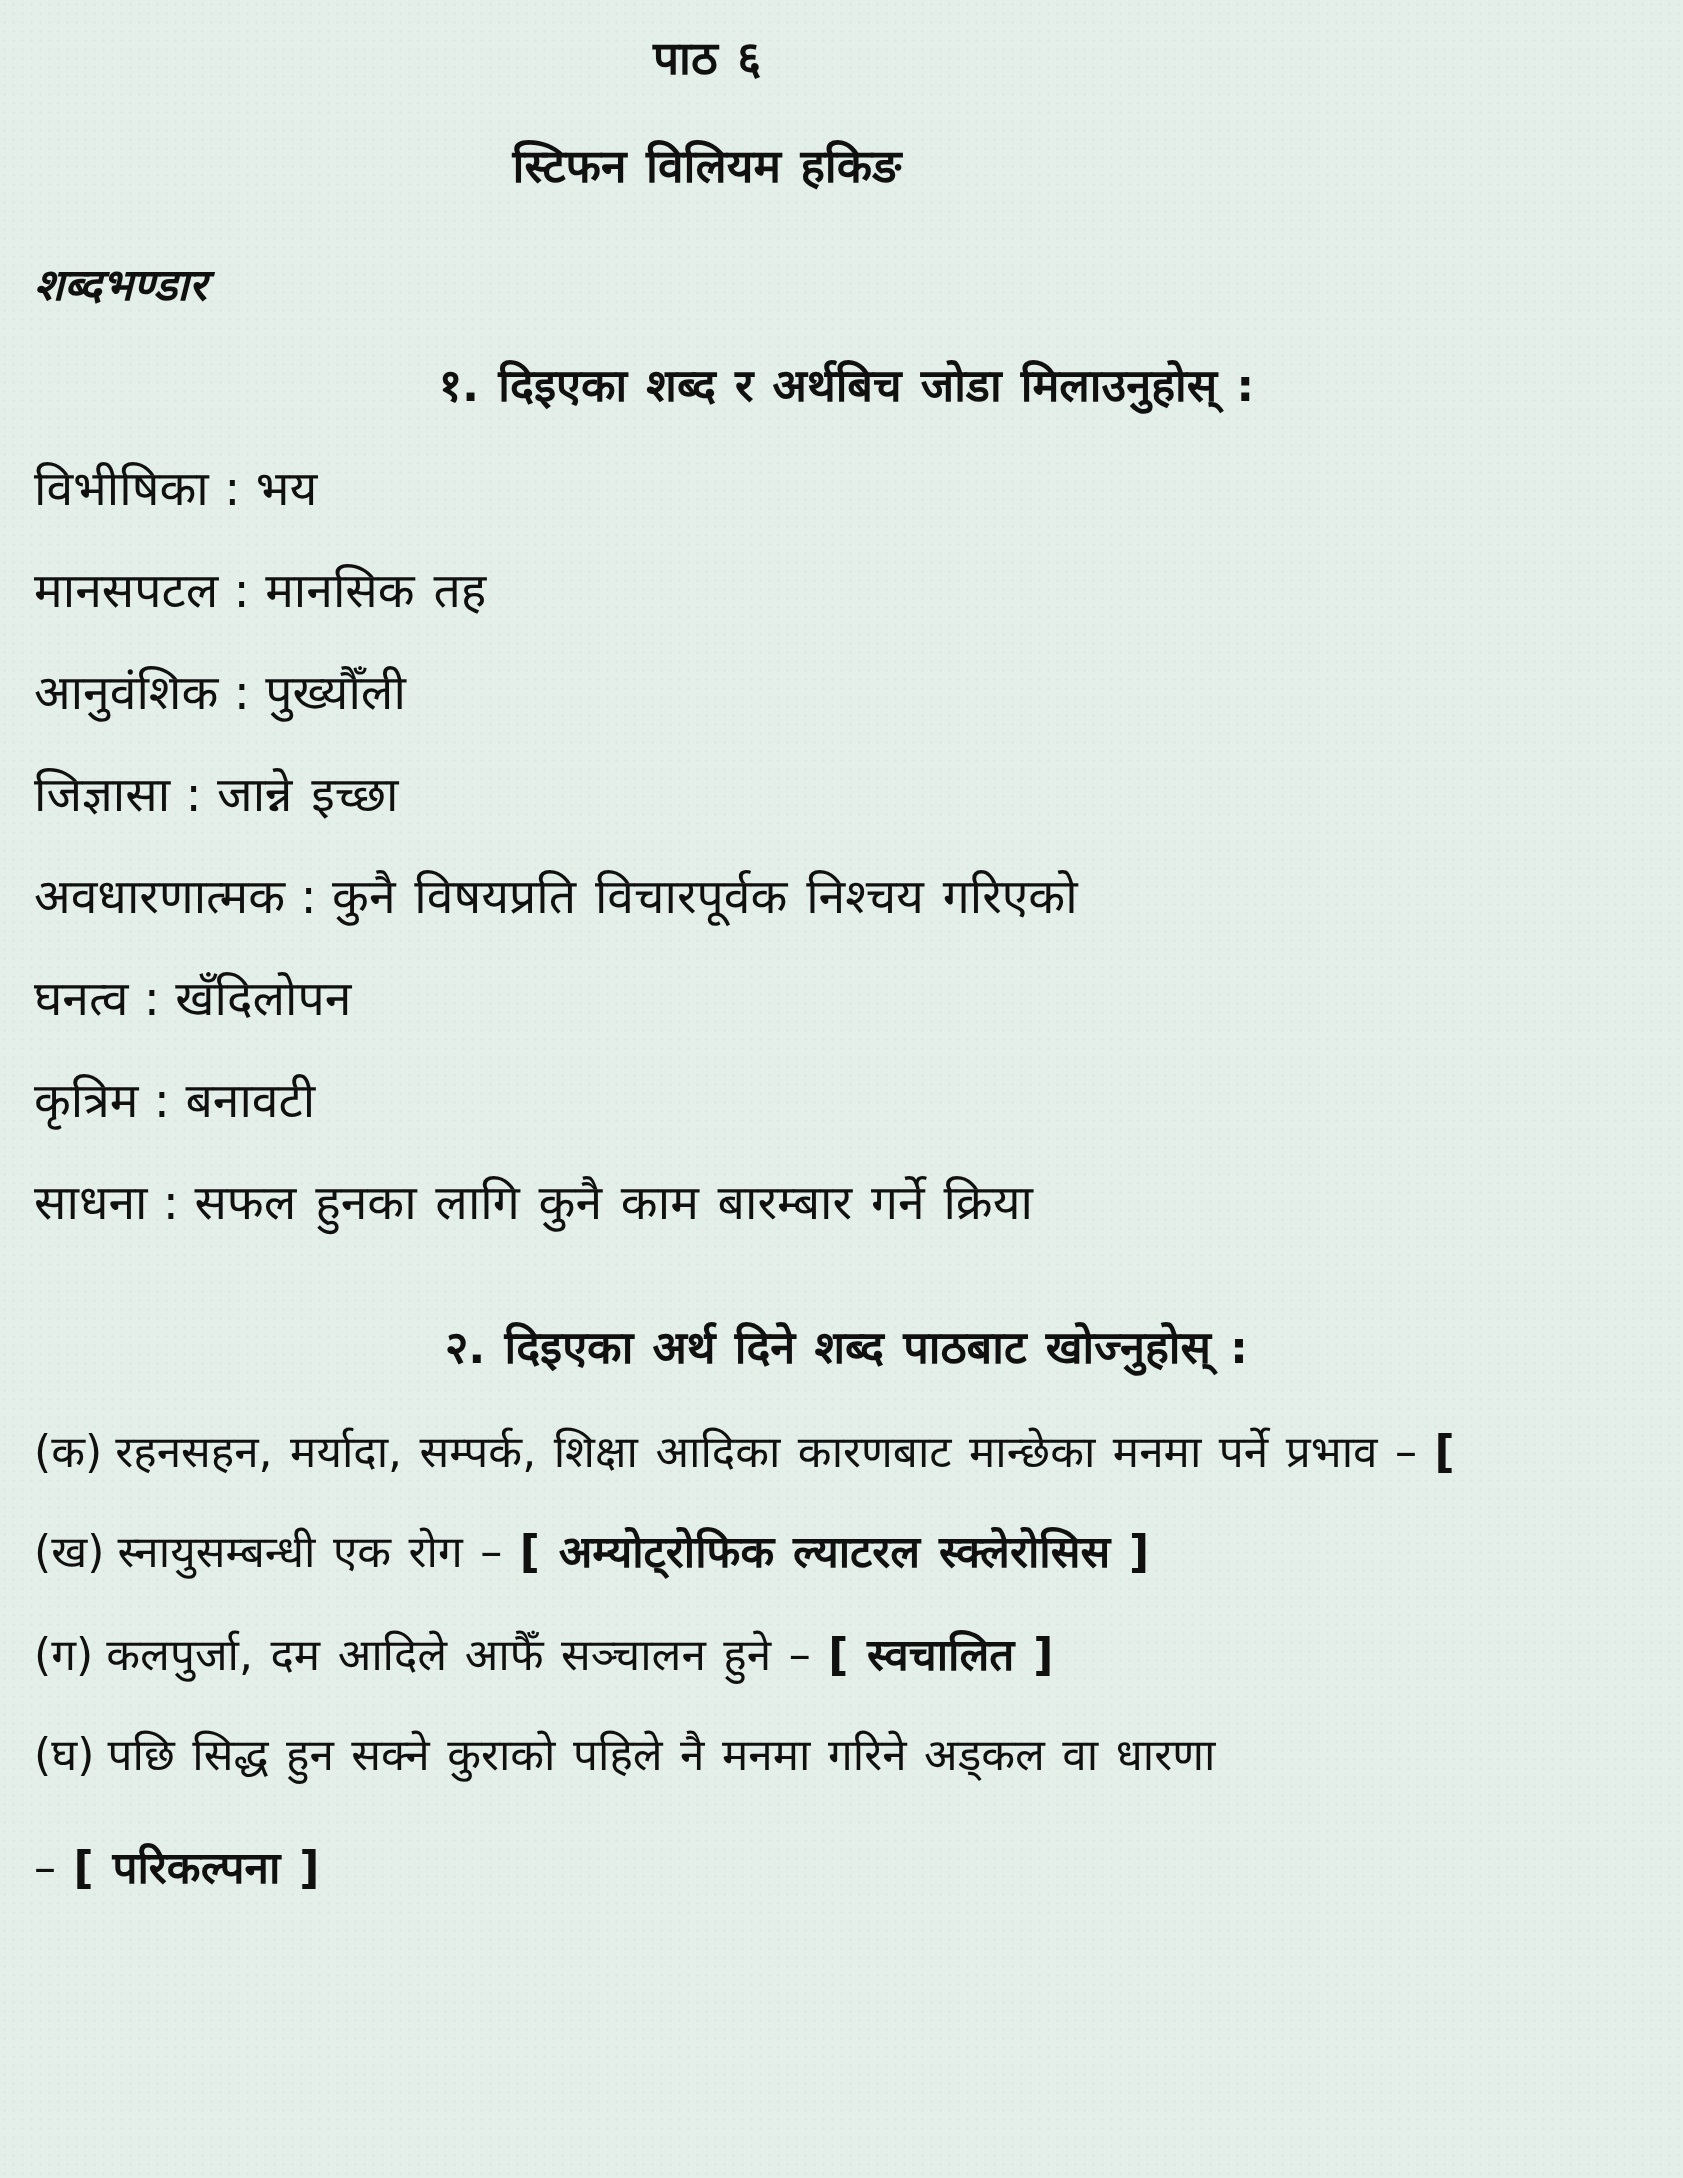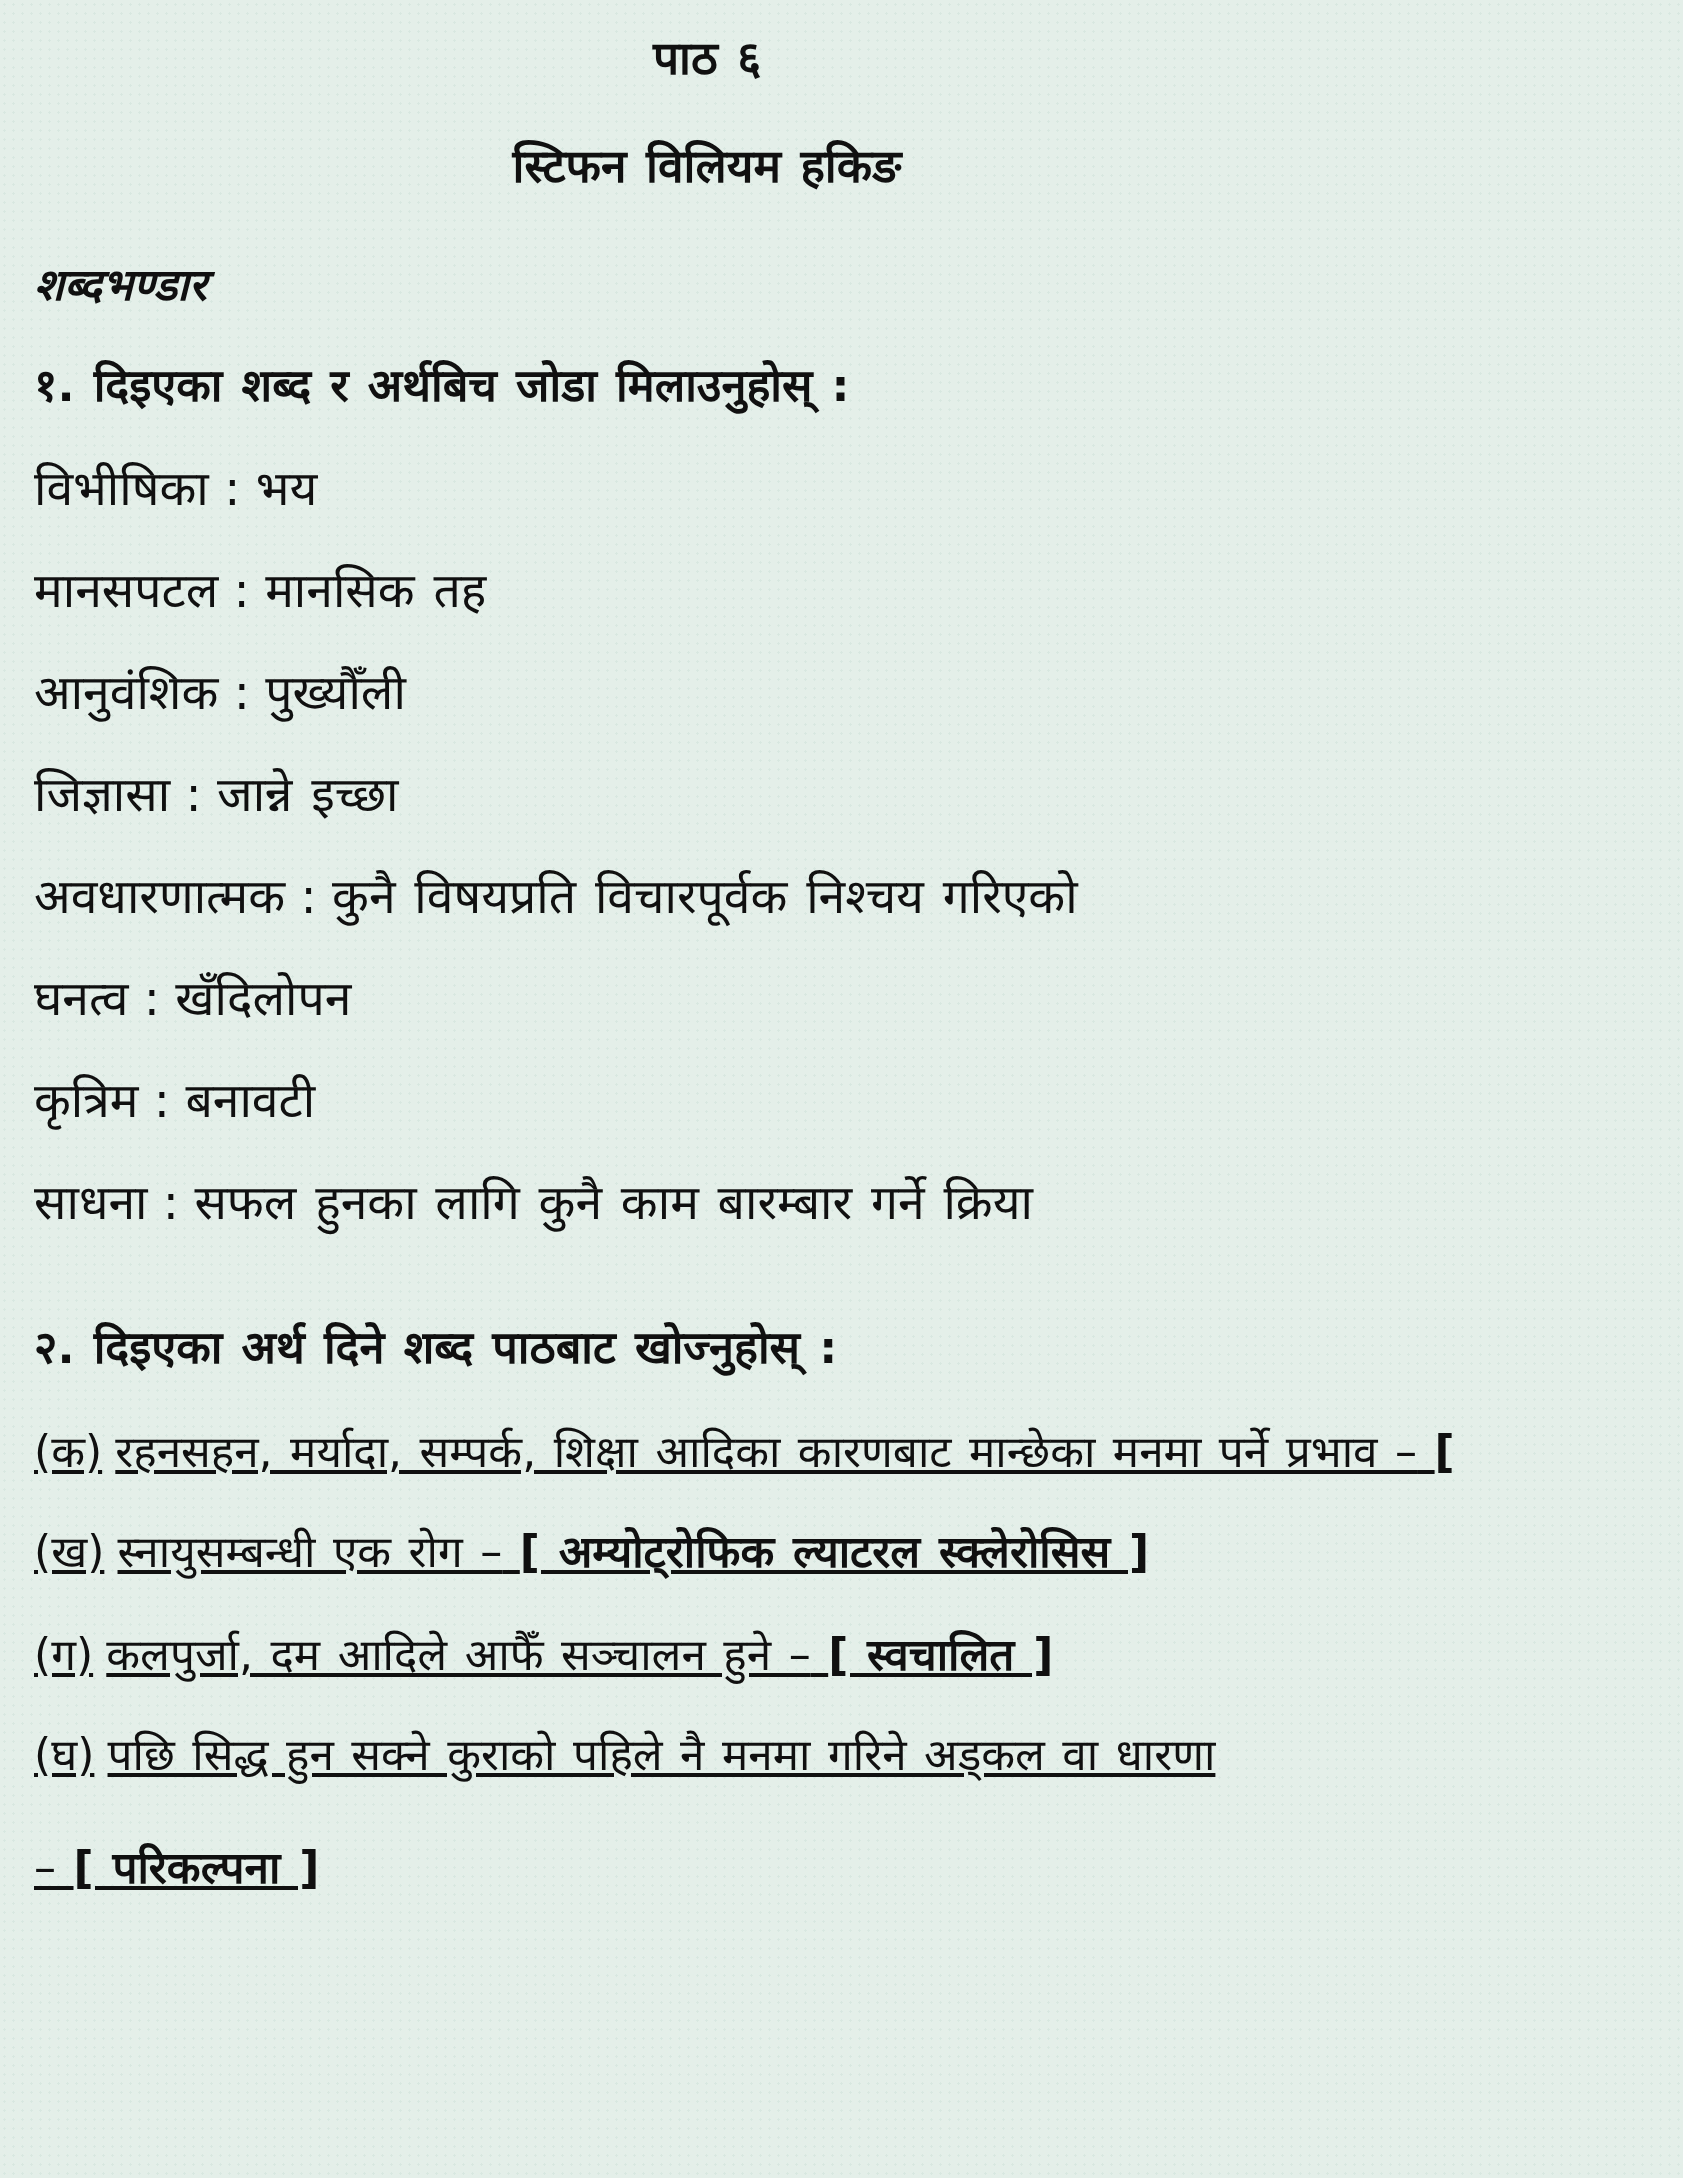--- a/index.html
+++ b/index.html
@@ -43,20 +43,21 @@
     line-height: 54px;
     font-weight: bold;
     margin: 0 0 45px 0;
     font-style: italic;
   }
   .section-heading {
     font-size: 45px;
     line-height: 57px;
     font-weight: bold;
     margin: 0 0 47px 0;
+    text-align: center;
   }
   .section2-heading {
     margin-top: 90px;
     margin-bottom: 49px;
   }
   .pair-line {
     font-size: 48px;
     line-height: 54px;
     margin: 0 0 48px 0;
     white-space: nowrap;
@@ -64,21 +65,20 @@
   .pair-sep {
     padding: 0 0.32em;
   }
   .ex-item {
     font-size: 44px;
     line-height: 54px;
     margin: 0 0 45px 0;
   }
   .ex-line {
     white-space: nowrap;
-    text-decoration: underline;
   }
   .ex-line2-tight {
     margin-top: 18px;
   }
   .ex-line2-loose {
     margin-top: 59px;
   }
   .item-label {
     margin-right: 0.30em;
   }

